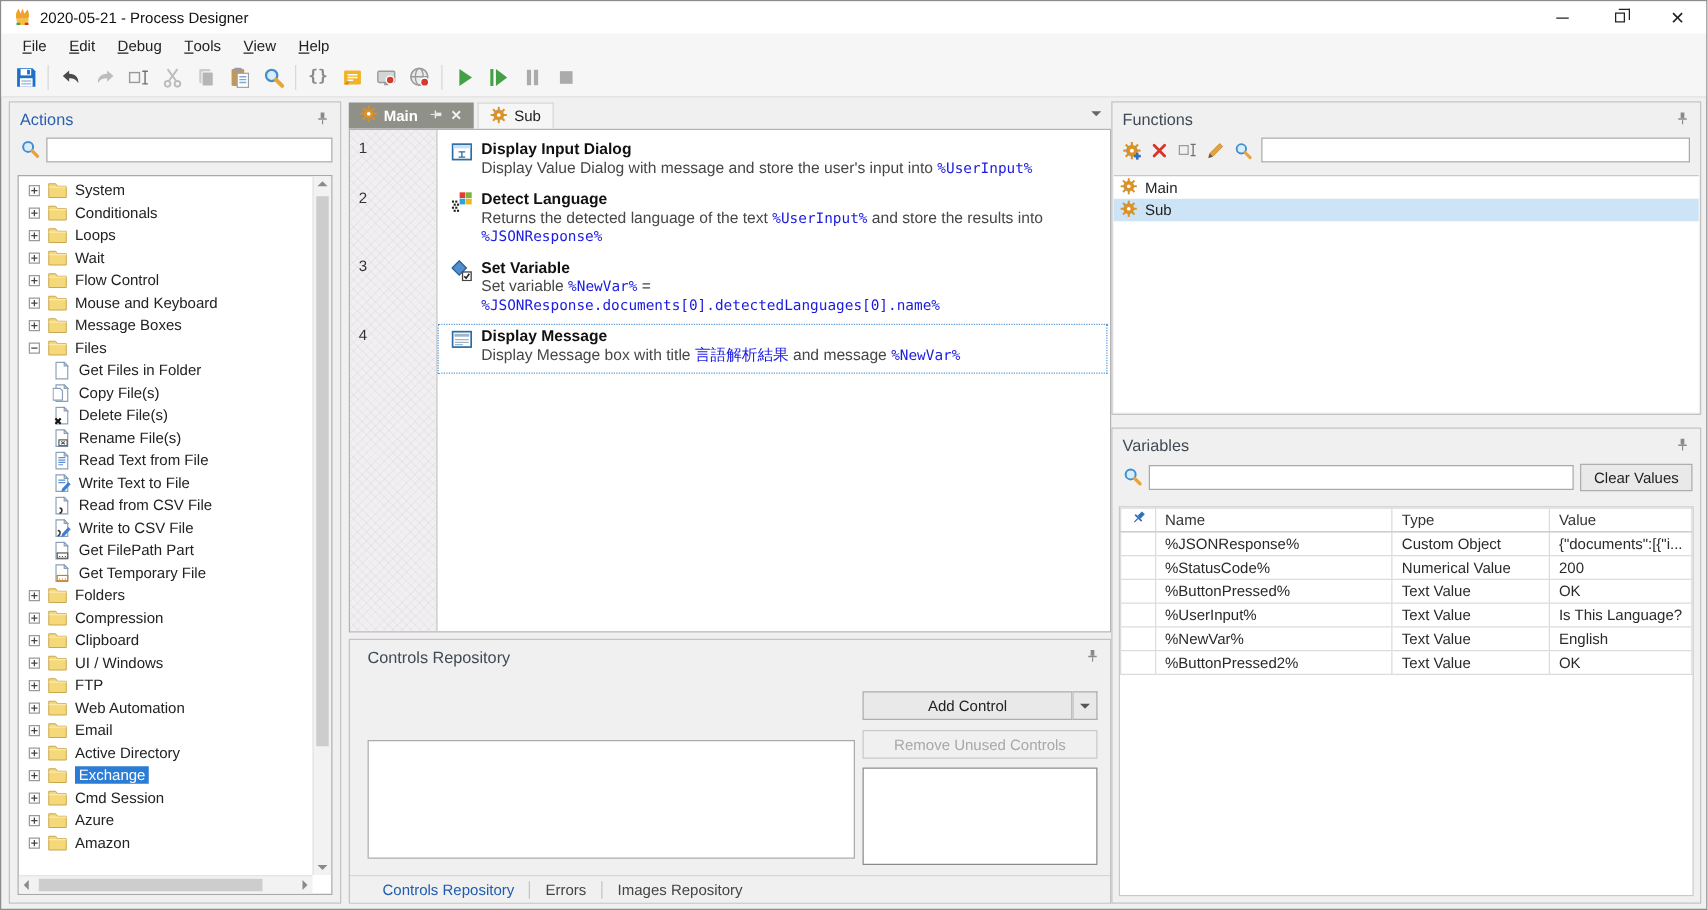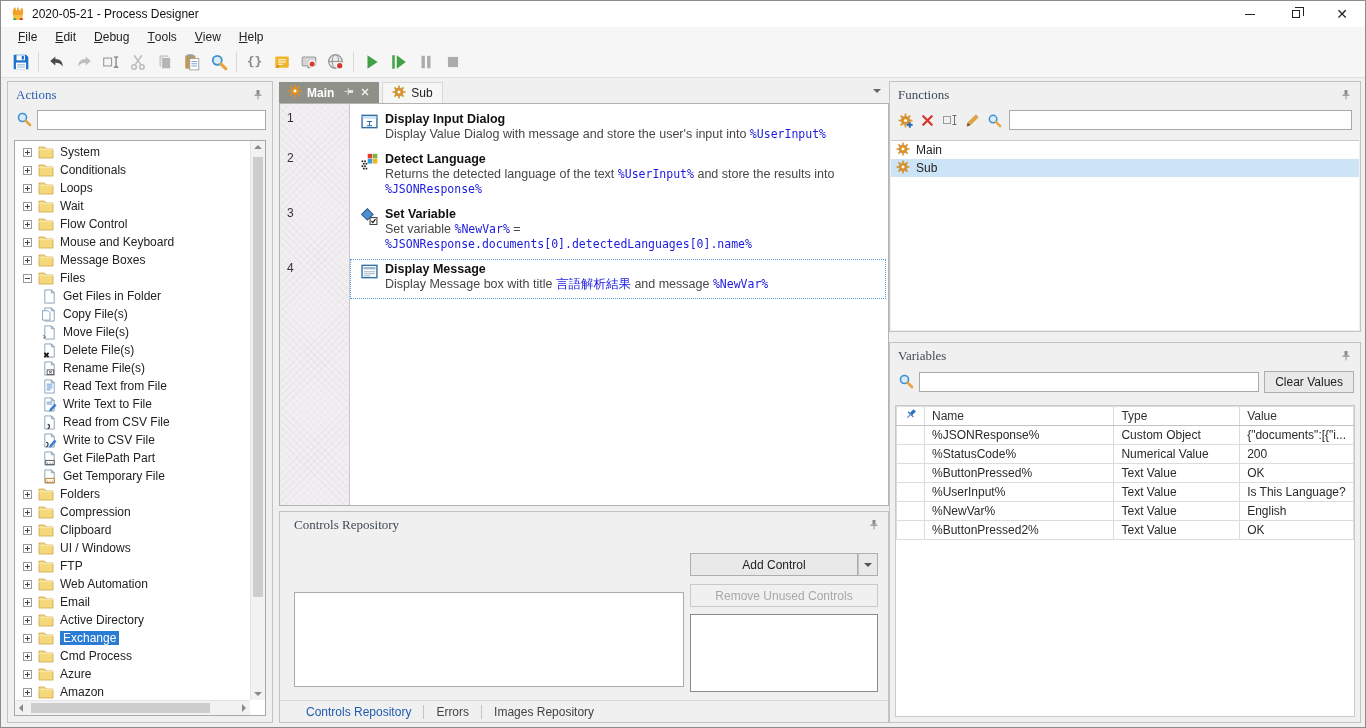--- a/index.html
+++ b/index.html
@@ -22,21 +22,21 @@
   .menu-item{padding:0 9px;height:100%;display:flex;align-items:center;color:#222;}
   .menu-item u{text-decoration:underline;}
   .toolbar{height:32px;background:#f6f6f6;border-bottom:1px solid #e0e0e0;display:flex;align-items:center;padding-left:6px;}
   .tb-btn{width:27px;height:26px;display:flex;align-items:center;justify-content:center;}
   .tb-sep{width:1px;height:20px;background:#d8d8d8;margin:0 4px;}
   .glyph-braces{font-family:"DejaVu Sans Mono",monospace;font-weight:bold;font-size:13px;color:#8a8a8a;}
   
   .workspace{position:absolute;left:0;top:77px;right:0;bottom:0;}
   .panel{position:absolute;background:#f0f0f0;border:1px solid #c3c3c3;}
   .panel-header{height:24px;display:flex;align-items:center;padding:2px 8px 0 8px;}
-  .panel-title{font-size:13px;font-family:Liberation Serif, serif;}
+  .panel-title{font-size:13px;}
   .t-blue{color:#2b5fad;} .t-dark{color:#3f4a56;}
   .pin-btn{margin-left:auto;display:flex;align-items:center;}
   .search-row{display:flex;align-items:center;gap:5px;padding:4px 6px 2px 8px;}
   .txt-input{height:20px;border:1px solid #a9a9a9;background:#fff;flex:1;font:inherit;padding:0 4px;min-width:0;}
   
   #actions-panel{left:6px;top:3px;width:266px;height:642px;}
   .treebox{position:absolute;left:6px;right:6px;top:58px;bottom:6px;background:#fff;border:1px solid #a9a9a9;overflow:hidden;}
   .tree-rows{position:absolute;left:0;top:2px;right:16px;}
   .tree-row{height:18px;display:flex;align-items:center;white-space:nowrap;padding-left:8px;}
   .tree-row .expander{margin-right:6px;}
@@ -373,30 +373,20 @@
                   <path d="M1 4 h6 l2 2 v8 h-8 z" fill="#fff" stroke="#8aa0b8" transform="translate(-0.5,0)"></path>
                 </svg>
               </span>
               <span class="tree-label">Copy File(s)</span>
             </div>
             <div class="tree-row child">
               <span class="ticon">
                 <svg width="15" height="15" viewBox="0 0 16 16">
                   <path d="M3 1 h7 l3 3 v11 h-10 z" fill="#fff" stroke="#8aa0b8"></path>
                   <path d="M10 1 l3 3 h-3 z" fill="#dce6f2" stroke="#8aa0b8"></path>
-                  <path d="M1 11 l3 1.5 M1 14 l3-1" stroke="#777" fill="none"></path>
-                </svg>
-              </span>
-              <span class="tree-label">Move File(s)</span>
-            </div>
-            <div class="tree-row child">
-              <span class="ticon">
-                <svg width="15" height="15" viewBox="0 0 16 16">
-                  <path d="M3 1 h7 l3 3 v11 h-10 z" fill="#fff" stroke="#8aa0b8"></path>
-                  <path d="M10 1 l3 3 h-3 z" fill="#dce6f2" stroke="#8aa0b8"></path>
                   <path d="M2.5 10.5 L7 15 M7 10.5 L2.5 15" stroke="#111" stroke-width="1.8"></path>
                 </svg>
               </span>
               <span class="tree-label">Delete File(s)</span>
             </div>
             <div class="tree-row child">
               <span class="ticon">
                 <svg width="15" height="15" viewBox="0 0 16 16">
                   <path d="M3 1 h7 l3 3 v11 h-10 z" fill="#fff" stroke="#8aa0b8"></path>
                   <path d="M10 1 l3 3 h-3 z" fill="#dce6f2" stroke="#8aa0b8"></path>
@@ -565,21 +555,21 @@
               <span class="tree-label sel">Exchange</span>
             </div>
             <div class="tree-row">
               <span class="expander plus"></span>
               <span class="ticon">
                 <svg width="16" height="14" viewBox="0 0 16 14">
                   <path d="M1 2 h5.5 l1.5 2 H15 v9 H1 z" fill="#f5d87a" stroke="#c9a74c" stroke-width="0.8"></path>
                   <path d="M1 4.6 h14" stroke="#fbe9ad" stroke-width="1"></path>
                 </svg>
               </span>
-              <span class="tree-label">Cmd Process</span>
+              <span class="tree-label">Cmd Session</span>
             </div>
             <div class="tree-row">
               <span class="expander plus"></span>
               <span class="ticon">
                 <svg width="16" height="14" viewBox="0 0 16 14">
                   <path d="M1 2 h5.5 l1.5 2 H15 v9 H1 z" fill="#f5d87a" stroke="#c9a74c" stroke-width="0.8"></path>
                   <path d="M1 4.6 h14" stroke="#fbe9ad" stroke-width="1"></path>
                 </svg>
               </span>
               <span class="tree-label">Azure</span>

